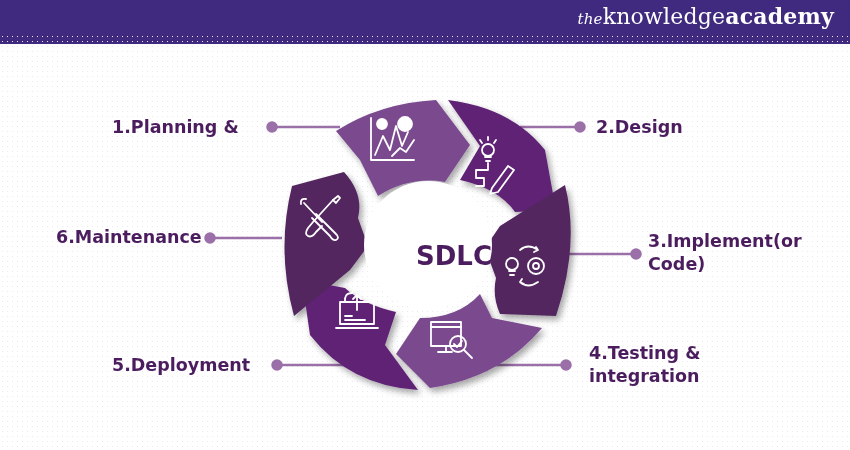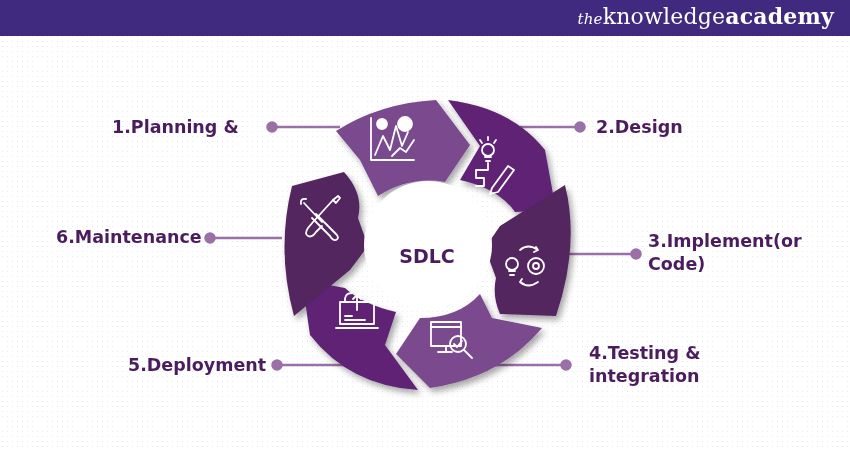--- a/index.html
+++ b/index.html
@@ -1,25 +1,25 @@
 <!DOCTYPE html>
 <html><head>
 <meta charset="utf-8">
 <style>
   html, body { margin:0; padding:0; }
   body { width:850px; height:450px; overflow:hidden; background:#ffffff; position:relative; font-family:"DejaVu Sans", sans-serif; }
-  .topbar { position:absolute; left:0; top:0; width:850px; height:36px; background:#3f2a7f; }
+  .topbar { position:absolute; left:0; top:0; width:850px; height:44px; background:#3f2a7f; }
   .brand { position:absolute; right:16px; top:3px; color:#fff; font-family:"DejaVu Serif", serif; font-size:22px; letter-spacing:0.2px; white-space:nowrap; }
   .brand .the { font-style:italic; font-size:15px; }
   .brand .b { font-weight:bold; }
   .stage { position:absolute; left:0; top:34px; width:850px; height:416px;
     background-image: radial-gradient(#e9e9ee 0.8px, transparent 0.9px); background-size:5px 5px; }
   svg.wheel { position:absolute; left:0; top:0; }
   .label { position:absolute; color:#4b1d5e; font-weight:bold; font-size:17.5px; line-height:23px; white-space:nowrap; }
-  .center-title { position:absolute; left:362px; top:208px; width:130px; text-align:center; color:#4b1d5e; font-weight:bold; font-size:19px; line-height:28px; }
+  .center-title { position:absolute; left:362px; top:208px; width:130px; text-align:right; color:#4b1d5e; font-weight:bold; font-size:26px; line-height:28px; }
 </style>
 </head>
 <body>
 
 <div class="topbar">
   <div class="brand"><span class="the">the</span><span>knowledge</span><span class="b">academy</span></div>
 </div>
 
 <div class="stage">
   <svg class="wheel" width="850" height="416" viewBox="0 34 850 416">
@@ -123,19 +123,19 @@
     <div>2.Design</div>
   </div>
   <div class="label" style="left:648px; top:196px; width:150px;">
     <div>3.Implement(or</div>
     <div>Code)</div>
   </div>
   <div class="label" style="left:589px; top:308px; width:125px;">
     <div>4.Testing &amp;</div>
     <div>integration</div>
   </div>
-  <div class="label" style="left:128px; top:320px; text-align:left;">
+  <div class="label" style="left:112px; top:320px; text-align:left;">
     <div>5.Deployment</div>
   </div>
   <div class="label" style="left:56px; top:192px; text-align:right;">
     <div>6.Maintenance</div>
   </div>
 </div>
 
 </body></html>

